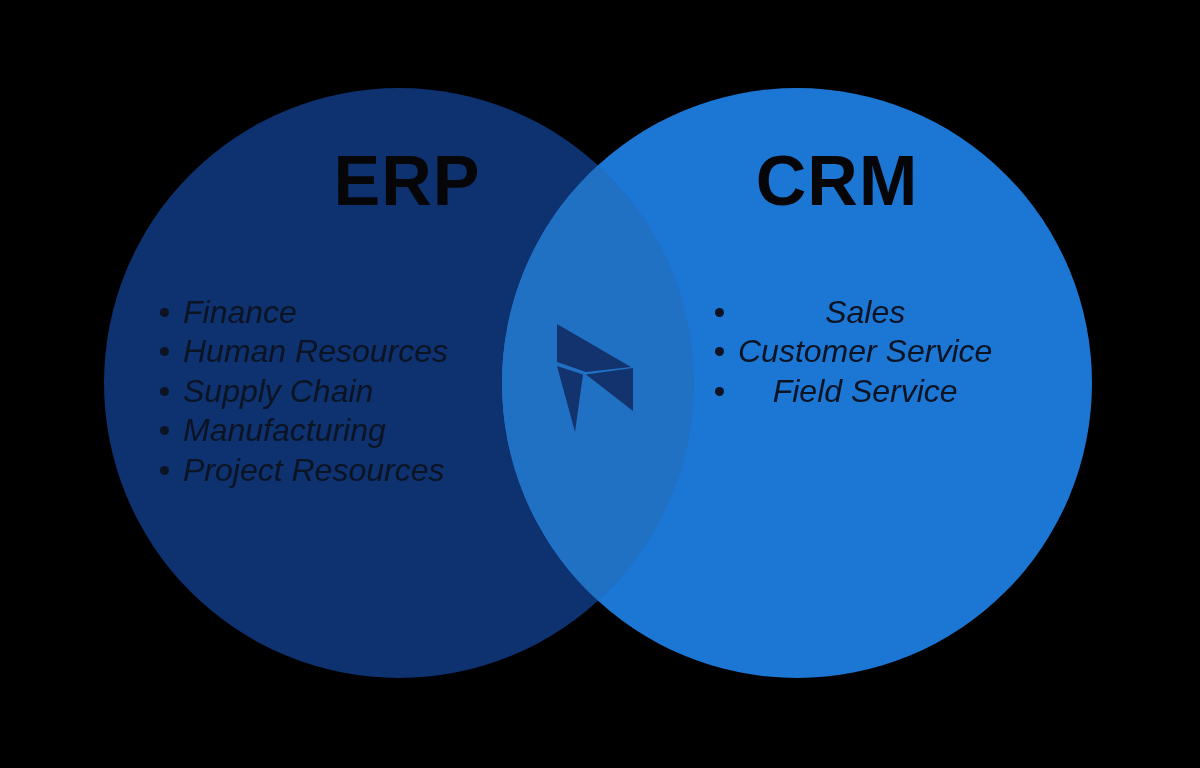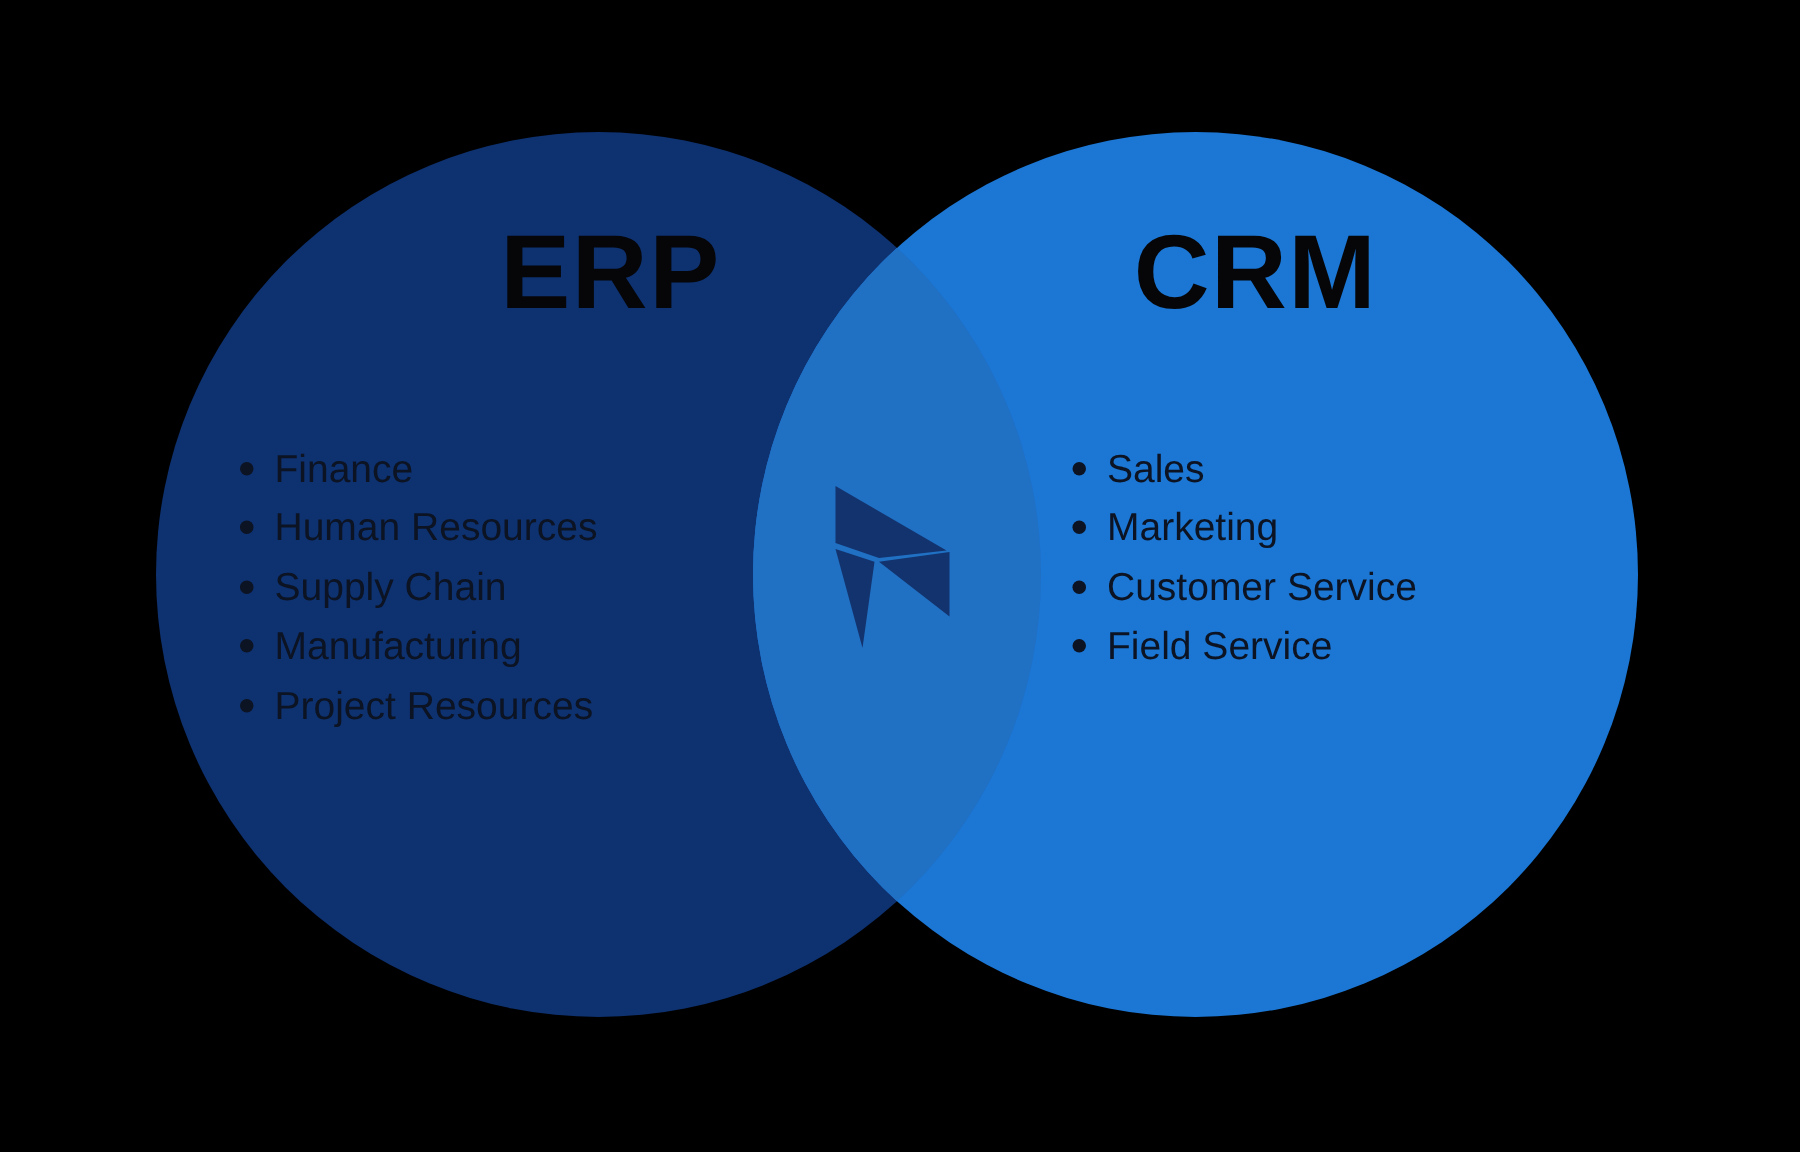--- a/index.html
+++ b/index.html
@@ -27,41 +27,42 @@
     font-weight: 800;
     letter-spacing: 1px;
     color: #060608;
     white-space: nowrap;
   }
   .feature-list {
     position: absolute;
     margin: 0;
     padding: 0;
     list-style: none;
-    font-size: 26px;
+    font-size: 32px;
     color: #0c1322;
+    font-style: italic;
   }
   .feature-list li {
     position: relative;
     padding-left: 23px;
     line-height: 39.4px;
     white-space: nowrap;
   }
   .feature-list li::before {
     content: "";
     position: absolute;
     left: 0;
     top: 15px;
     width: 9px;
     height: 9px;
     border-radius: 50%;
     background: currentColor;
   }
   .list-left  { left: 160px; top: 293px; }
-  .list-right { left: 715px; top: 293px; }
+  .list-right { left: 715px; top: 293px; text-align: center; }
   .title-left  { left: 407px; top: 181px; }
   .title-right { left: 806px; top: 181px; }
 </style>
 </head>
 <body>
 
 <div class="stage">
 
   <svg class="venn-svg" width="1200" height="768" viewBox="0 0 1200 768">
     <defs>
@@ -90,18 +91,17 @@
   <ul class="feature-list list-left" style="color: rgb(12, 19, 34);">
       <li>Finance</li>
       <li>Human Resources</li>
       <li>Supply Chain</li>
       <li>Manufacturing</li>
       <li>Project Resources</li>
     </ul>
 
   <ul class="feature-list list-right" style="color: rgb(12, 19, 34);">
       <li>Sales</li>
-      <li>Marketing</li>
       <li>Customer Service</li>
       <li>Field Service</li>
     </ul>
 
 </div>
 
 </body></html>

